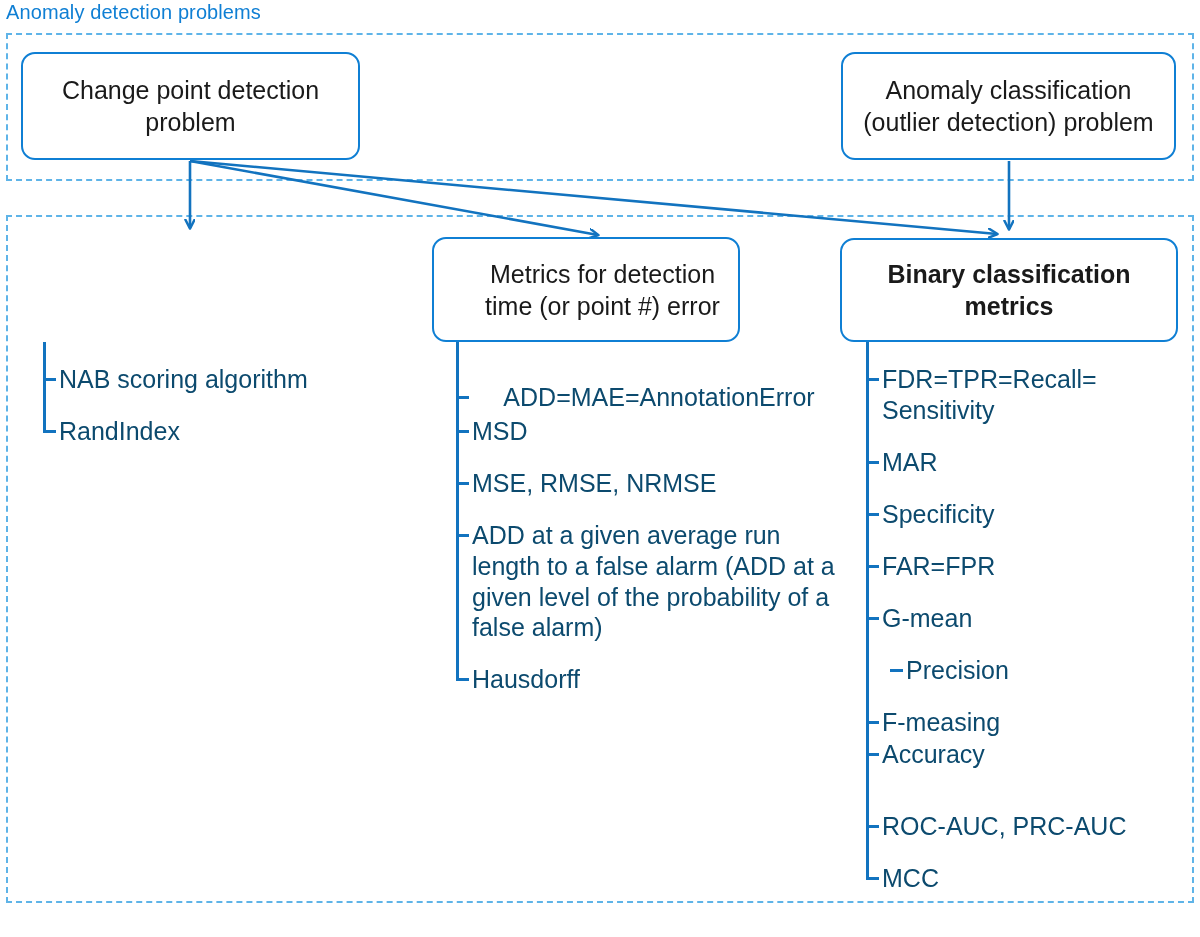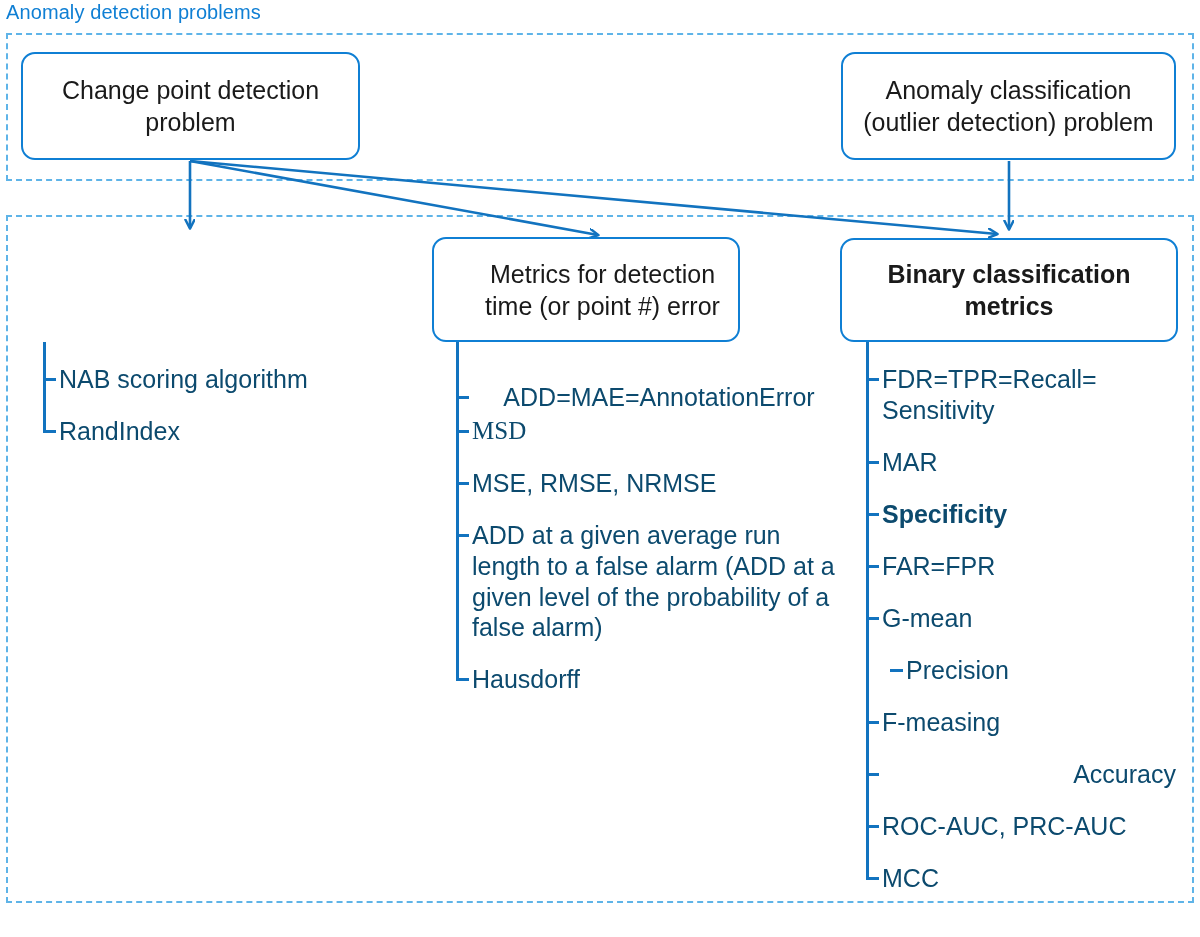--- a/index.html
+++ b/index.html
@@ -141,21 +141,21 @@
         <span class="tick"></span>
         <span class="label">RandIndex</span>
       </div>
     </div>
   <div class="tree" id="tree-dettime">
       <div class="stem" style="height: 337px;"></div>
       <div class="tree-item" style="top: 40px; width: 390px; text-align: center;">
         <span class="tick"></span>
         <span class="label">ADD=MAE=AnnotationError</span>
       </div>
-      <div class="tree-item" style="top: 74px; width: 390px; font-family: Liberation Serif, serif;">
+      <div class="tree-item" style="top: 74px; width: 390px;">
         <span class="tick"></span>
         <span class="label">MSD</span>
       </div>
       <div class="tree-item" style="top: 126px; width: 390px;">
         <span class="tick"></span>
         <span class="label">MSE, RMSE, NRMSE</span>
       </div>
       <div class="tree-item" style="top: 178px; width: 390px;">
         <span class="tick"></span>
         <span class="label">ADD at a given average run length to a false alarm (ADD at a given level of the probability of a false alarm)</span>
@@ -168,41 +168,41 @@
   <div class="tree" id="tree-binmetrics">
       <div class="stem" style="height: 536px;"></div>
       <div class="tree-item" style="top: 22px; width: 310px;">
         <span class="tick"></span>
         <span class="label">FDR=TPR=Recall= Sensitivity</span>
       </div>
       <div class="tree-item" style="top: 105px; width: 310px;">
         <span class="tick"></span>
         <span class="label">MAR</span>
       </div>
-      <div class="tree-item" style="top: 157px; width: 310px; font-weight: bold;">
+      <div class="tree-item" style="top: 157px; width: 310px;">
         <span class="tick"></span>
         <span class="label">Specificity</span>
       </div>
       <div class="tree-item" style="top: 209px; width: 310px;">
         <span class="tick"></span>
         <span class="label">FAR=FPR</span>
       </div>
       <div class="tree-item" style="top: 261px; width: 310px;">
         <span class="tick"></span>
         <span class="label">G-mean</span>
       </div>
       <div class="tree-item" style="top: 313px; width: 310px; margin-left: 24px;">
         <span class="tick"></span>
         <span class="label">Precision</span>
       </div>
       <div class="tree-item" style="top: 365px; width: 310px;">
         <span class="tick"></span>
         <span class="label">F-measing</span>
       </div>
-      <div class="tree-item" style="top: 417px; width: 310px; text-align: right;">
+      <div class="tree-item" style="top: 397px; width: 310px;">
         <span class="tick"></span>
         <span class="label">Accuracy</span>
       </div>
       <div class="tree-item" style="top: 469px; width: 310px;">
         <span class="tick"></span>
         <span class="label">ROC-AUC, PRC-AUC</span>
       </div>
       <div class="tree-item" style="top: 521px; width: 310px;">
         <span class="tick"></span>
         <span class="label">MCC</span>

